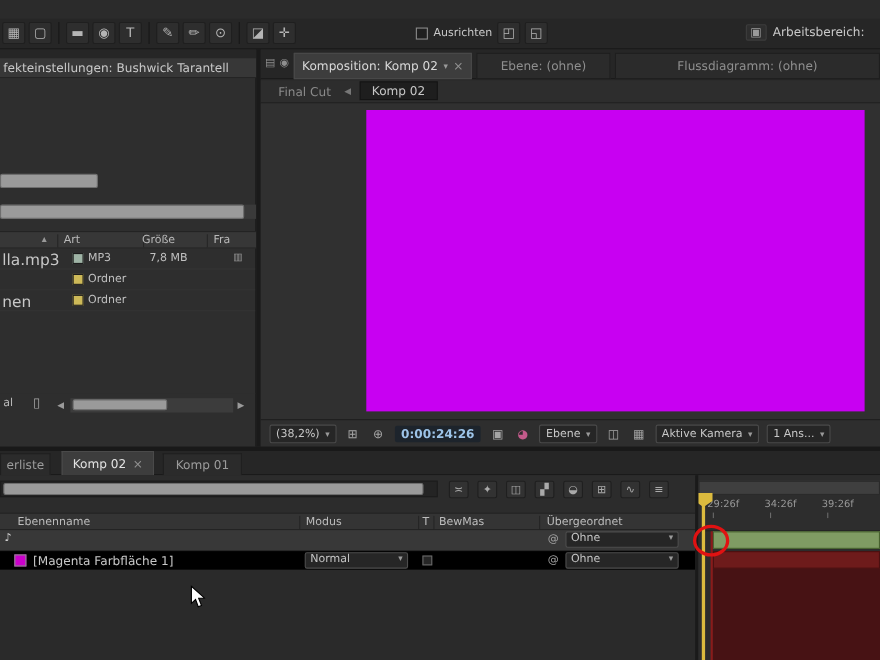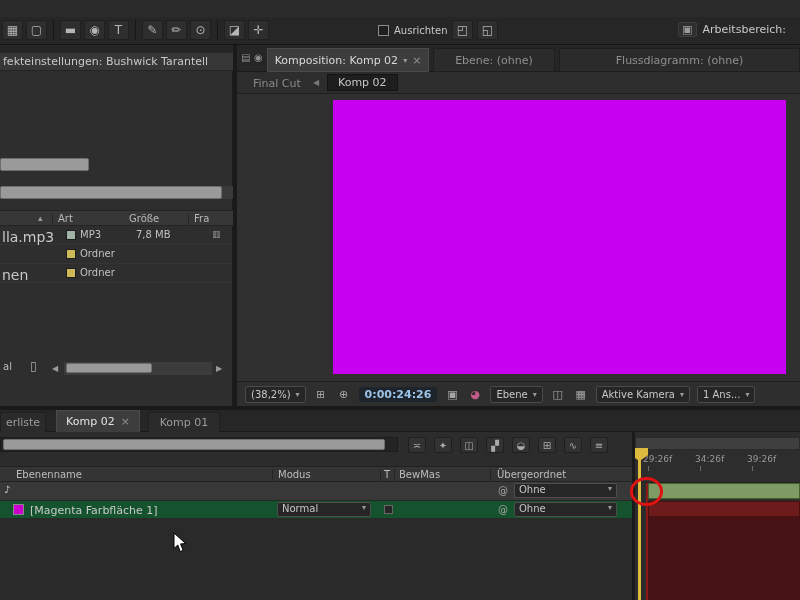--- a/index.html
+++ b/index.html
@@ -255,21 +255,21 @@
 
   <div class="abs" style="left:0;top:482px;width:632px;height:18px;background:#383838">
     <span class="abs" style="left:4px;top:2px;color:#cfcfcf;font-size:10px">♪</span>
     <span class="abs pick" style="left:498px;top:3px">@</span>
     <div class="abs tdd" style="left:514px;top:1px;width:103px;height:15px">
       <span>Ohne</span>
       <span class="darr">▾</span>
     </div>
   </div>
 
-  <div class="abs" style="left:0;top:500px;width:632px;height:18px;background:#14532d;border-top:1px solid #272727">
+  <div class="abs" style="left:0;top:500px;width:632px;height:18px;background:#000000;border-top:1px solid #272727">
     <span class="abs lswatch" style="left:13px;top:3px"></span>
     <span class="abs" style="left:30px;top:3px;color:#c8c8c8;font-size:11px">[Magenta Farbfläche 1]</span>
     <div class="abs tdd" style="left:277px;top:1px;width:94px;height:15px">
       <span>Normal</span>
       <span class="darr">▾</span>
     </div>
     <span class="abs tcheck" style="left:384px;top:4px"></span>
     <span class="abs pick" style="left:498px;top:3px">@</span>
     <div class="abs tdd" style="left:514px;top:1px;width:103px;height:15px">
       <span>Ohne</span>

